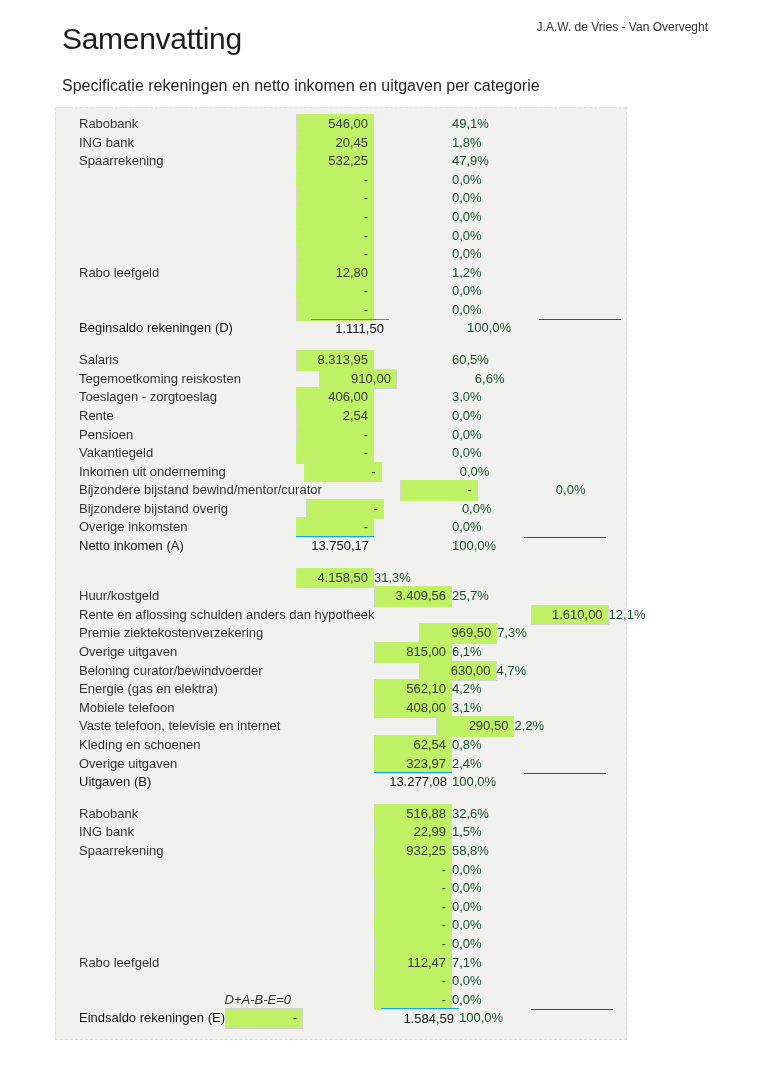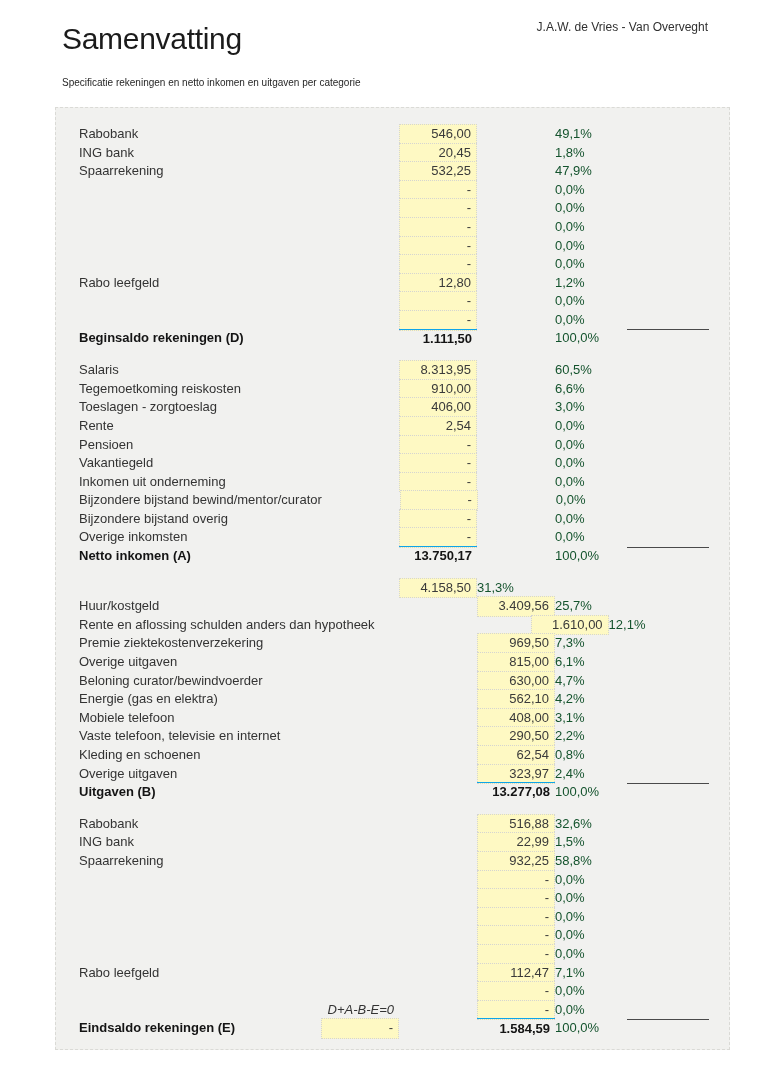--- a/index.html
+++ b/index.html
@@ -15,51 +15,51 @@
     position: absolute; left: 62px; top: 22px;
     font-size: 30px; font-weight: 400; color: #1b1b1b;
     letter-spacing: -0.3px;
   }
   .account-name {
     position: absolute; right: 60px; top: 20px;
     font-size: 12px; color: #303030;
   }
   .subtitle {
     position: absolute; left: 62px; top: 77px;
-    font-size: 10px; color: #262626;
+    font-size: 16px; color: #262626;
   }
   .table-block {
-    position: absolute; left: 55px; top: 107px; width: 675px;
+    position: absolute; left: 55px; top: 107px; width: 572px;
     background: #f1f1ef;
     border: 1px dashed #dadad6;
-    padding: 16px 20px 12px 23px;
+    padding: 6px 20px 12px 23px;
   }
   .section { margin-top: 13px; }
   .section:first-child { margin-top: 0; }
   .row {
     display: grid;
     grid-template-columns: 1fr 78px 78px 78px 154px;
     height: 18.6px;
     align-items: center;
     font-size: 13px;
     white-space: nowrap;
     line-height: 18.6px;
   }
   .label { overflow: visible; color: #333333; }
   .col-check, .col-a, .col-b {
     height: 100%;
     display: flex; align-items: center; justify-content: flex-end;
     padding-right: 5px;
   }
   .cell {
-    background: #fef9c3;
+    background: #bef264;
     border: 1px dotted #d5d5d1;
   }
   .pct { color: #14532d; }
-  .total-row .label, .total-amount { font-weight: 700; color: #141414; }
+  .total-row .label, .total-amount { font-weight: 400; color: #141414; }
   .total-amount { border-top: 1px solid #0ea5e9; }
   .pct-total { position: relative; }
   .pct-total::before {
     content: ""; position: absolute; right: 0; top: 0;
     width: 82px; border-top: 1px solid #4a4a4a;
   }
   .formula { font-style: italic; color: #333333; }
 </style>
 </head>
 <body>

